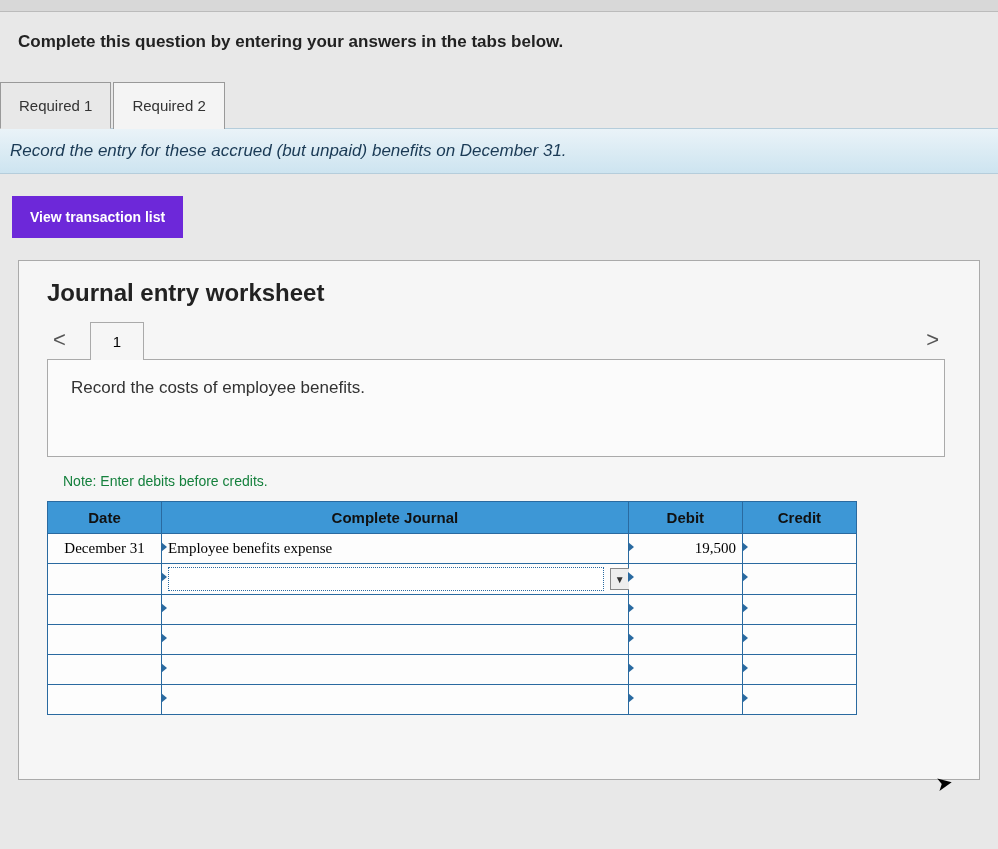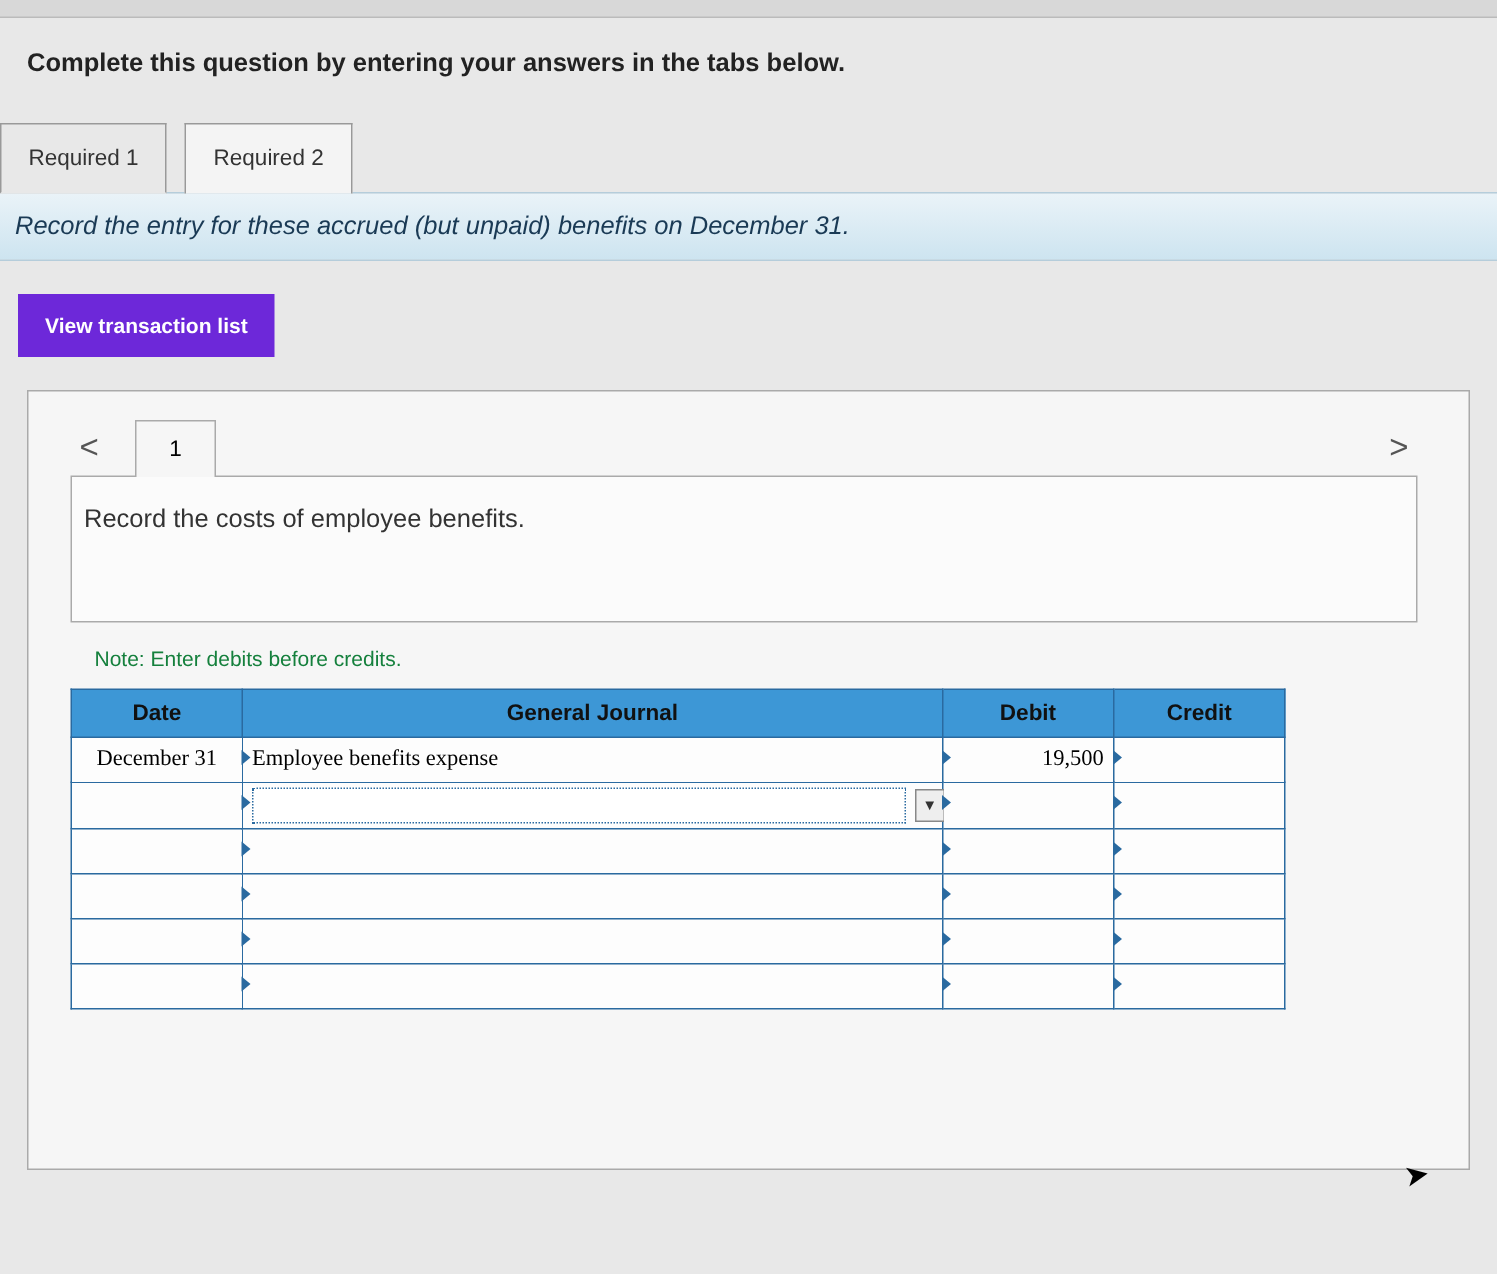--- a/index.html
+++ b/index.html
@@ -17,21 +17,21 @@
     border-bottom: 1px solid #bbb;
   }
   .instructions {
     padding: 20px 18px 30px;
     font-weight: bold;
     font-size: 17px;
     color: #222;
   }
   .tabs {
     display: flex;
-    gap: 12px;
+    gap: 2px;
     padding-left: 0;
   }
   .tab {
     border: 1px solid #999;
     background: #f4f4f4;
     padding: 14px 18px;
     font-size: 15px;
     color: #333;
     cursor: pointer;
     border-bottom: none;
@@ -97,21 +97,21 @@
     padding: 10px 22px;
     font-size: 15px;
     margin-left: 18px;
     position: relative;
     top: 1px;
     z-index: 3;
   }
   .entry-desc {
     border: 1px solid #aaa;
     background: #fbfbfb;
-    padding: 18px 8px 58px;
+    padding: 18px 23px 58px;
     font-size: 17px;
     color: #333;
     margin-right: 6px;
   }
   .note {
     color: #15803d;
     font-size: 14px;
     margin: 16px 16px 12px;
   }
   table.journal {
@@ -194,36 +194,37 @@
 <div class="tabs">
   <div class="tab active">Required 1</div>
   <div class="tab">Required 2</div>
 </div>
 
 <div class="prompt-bar">Record the entry for these accrued (but unpaid) benefits on December 31.</div>
 
 <button class="view-btn">View transaction list</button>
 
 <div class="worksheet">
+  <div class="ws-title">Journal entry worksheet</div>
 
   <div class="nav-row">
     <span class="chev">&lt;</span>
     <span class="step-tab">1</span>
     <span class="chev right">&gt;</span>
   </div>
 
   <div class="entry-desc">Record the costs of employee benefits.</div>
 
   <div class="note">Note: Enter debits before credits.</div>
 
   <table class="journal">
     <thead>
       <tr>
         <th class="col-date">Date</th>
-        <th class="col-gj">General Journal</th>
+        <th class="col-gj">Complete Journal</th>
         <th class="col-amt">Debit</th>
         <th class="col-amt">Credit</th>
       </tr>
     </thead>
     <tbody>
       <tr>
         <td class="col-date">December 31</td>
         <td class="col-gj"><span class="tick"></span><span>Employee benefits expense</span></td>
         <td class="col-amt"><span class="tick"></span><span>19,500</span></td>
         <td class="col-amt">

